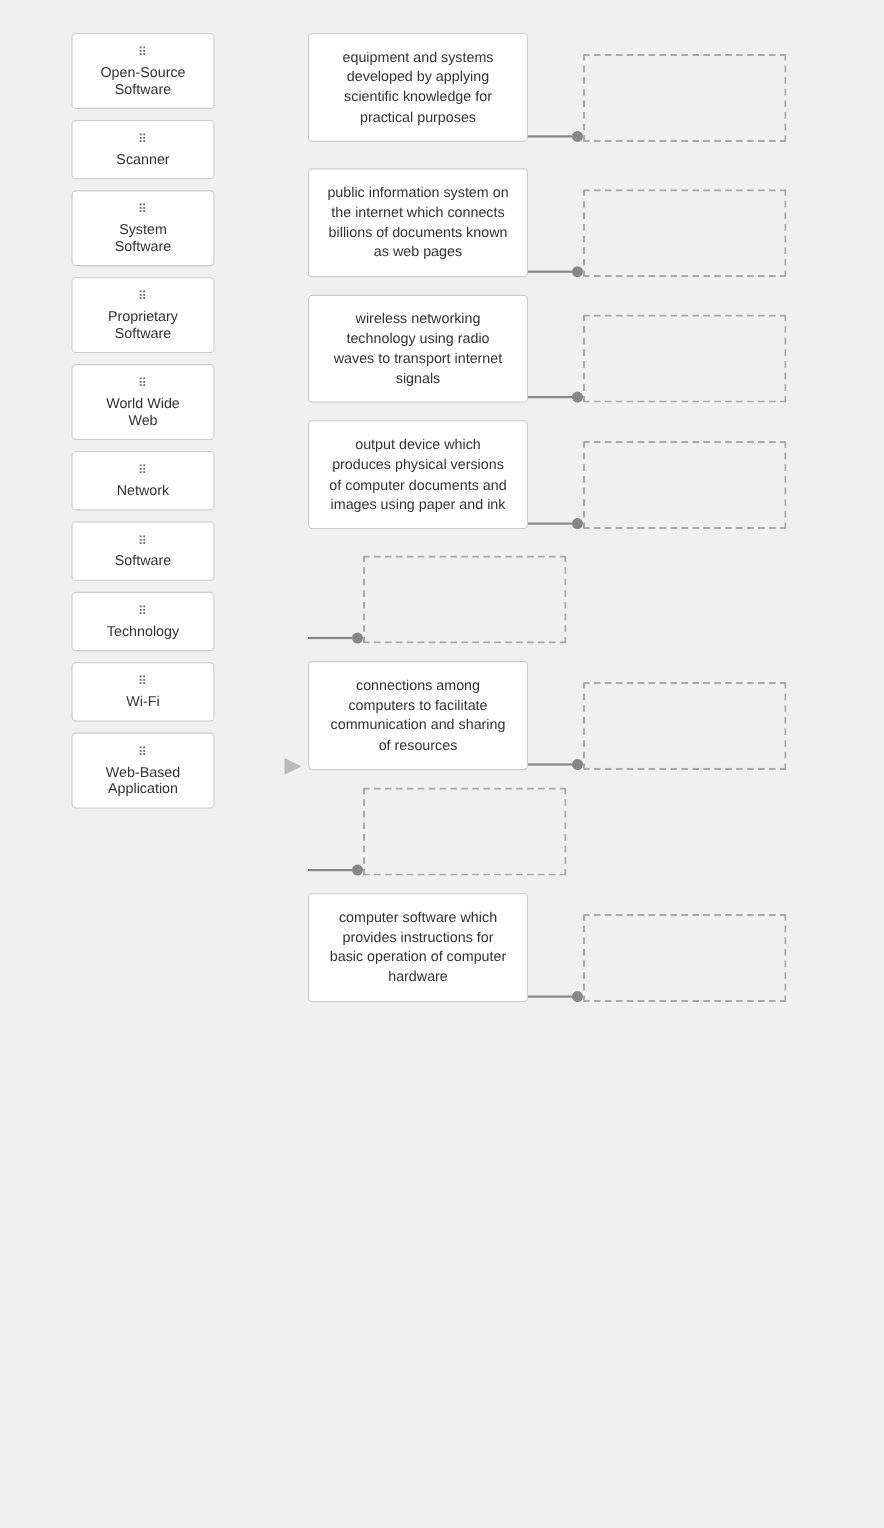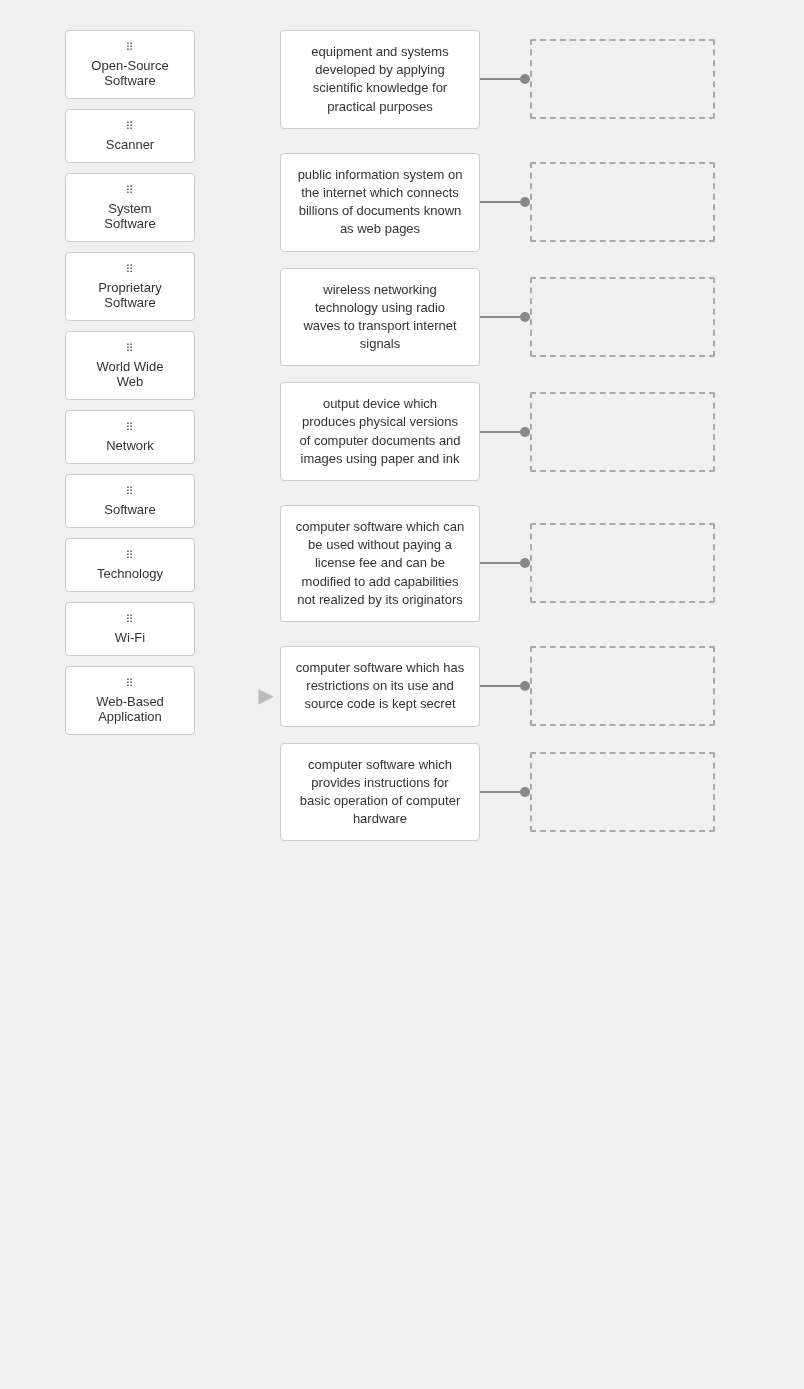--- a/index.html
+++ b/index.html
@@ -56,21 +56,21 @@
     .right-col {
       flex: 1;
       display: flex;
       flex-direction: column;
       padding: 10px 20px;
       gap: 0px;
     }
 
     .match-row {
       display: flex;
-      align-items: center;
+      align-items: flex-end;
       margin-bottom: 8px;
     }
 
     .definition-box {
       background: #ffffff;
       border: 1px solid #cccccc;
       border-radius: 4px;
       padding: 12px 14px;
       font-size: 13px;
       color: #333;
@@ -211,37 +211,41 @@
         <div class="connector-line"></div>
         <div class="connector-dot"></div>
       </div>
       <div class="answer-box"></div>
     </div>
     <div class="gap-spacer"></div>
 
     <div class="gap-spacer"></div>
 
     <div class="match-row">
-      <div class="definition-box">
-        <span>computer software which can be used without paying a license fee and can be modified to add capabilities not realized by its originators</span>
-      </div>
-      <div class="connector">
-        <div class="connector-line"></div>
-        <div class="connector-dot"></div>
-      </div>
-      <div class="answer-box"></div>
-    </div>
-    <div class="gap-spacer"></div>
-
-    <div class="gap-spacer"></div>
-
-    <div class="match-row">
-      <div class="definition-box">
-        <span>computer software which has restrictions on its use and source code is kept secret</span>
-      </div>
+      <div class="connector">
+        <div class="connector-line"></div>
+        <div class="connector-dot"></div>
+      </div>
+      <div class="answer-box"></div>
+    </div>
+    <div class="gap-spacer"></div>
+
+    <div class="match-row">
+      <div class="definition-box">
+        <span>connections among computers to facilitate communication and sharing of resources</span>
+      </div>
+      <div class="connector">
+        <div class="connector-line"></div>
+        <div class="connector-dot"></div>
+      </div>
+      <div class="answer-box"></div>
+    </div>
+    <div class="gap-spacer"></div>
+
+    <div class="match-row">
       <div class="connector">
         <div class="connector-line"></div>
         <div class="connector-dot"></div>
       </div>
       <div class="answer-box"></div>
     </div>
     <div class="gap-spacer"></div>
 
     <div class="match-row">
       <div class="definition-box">

